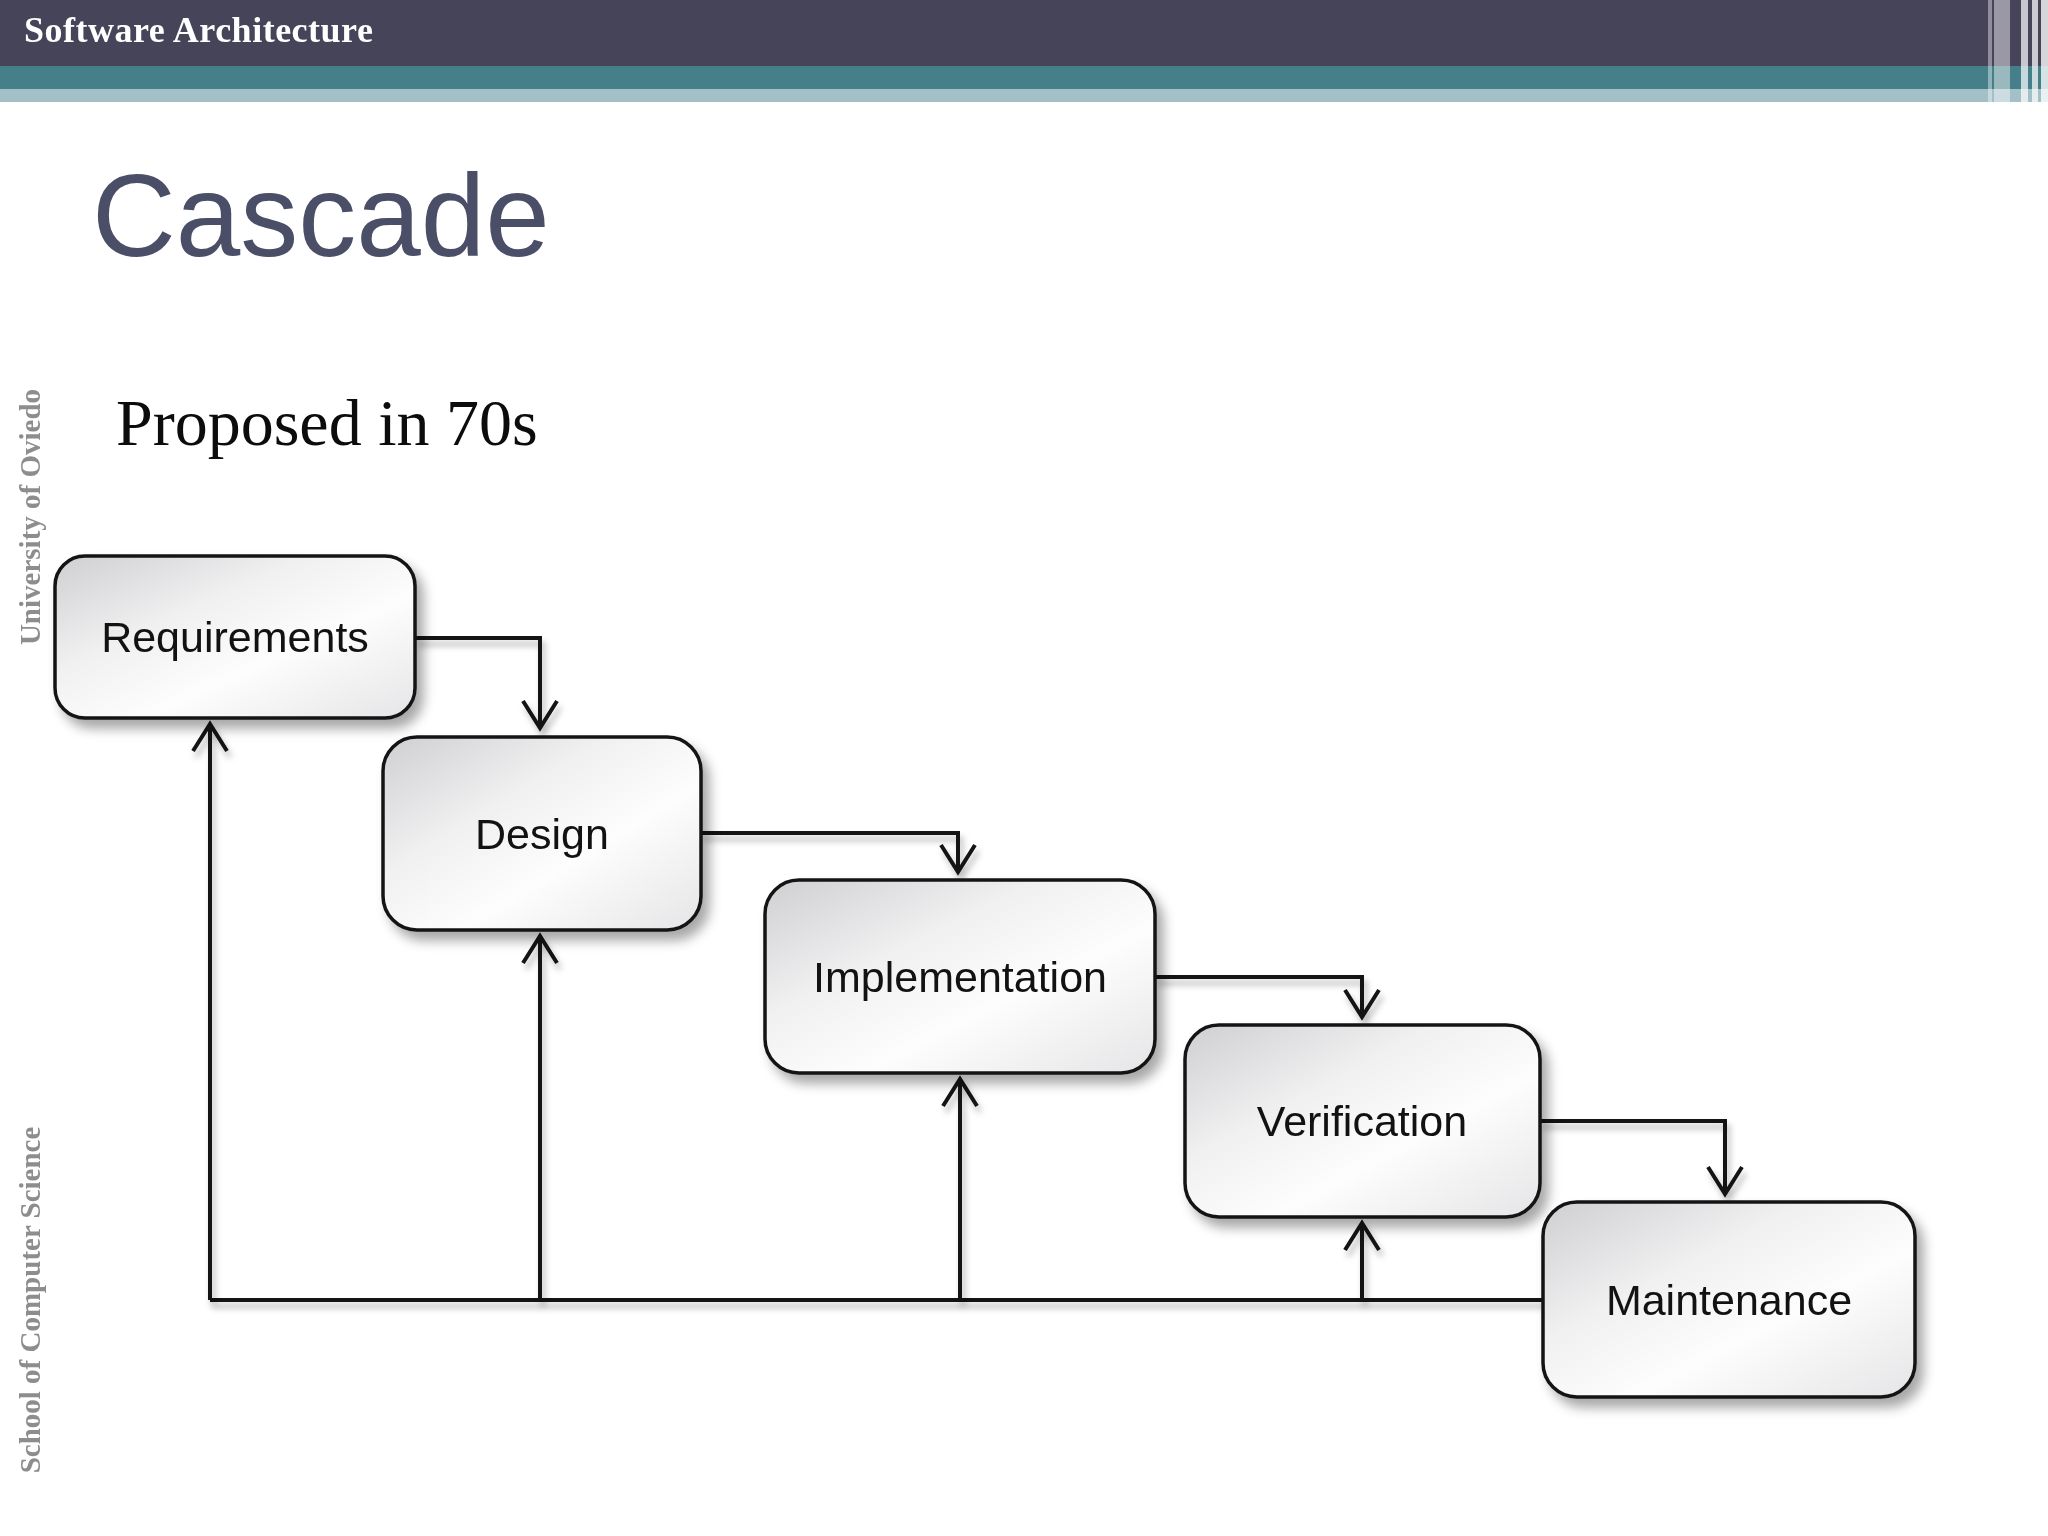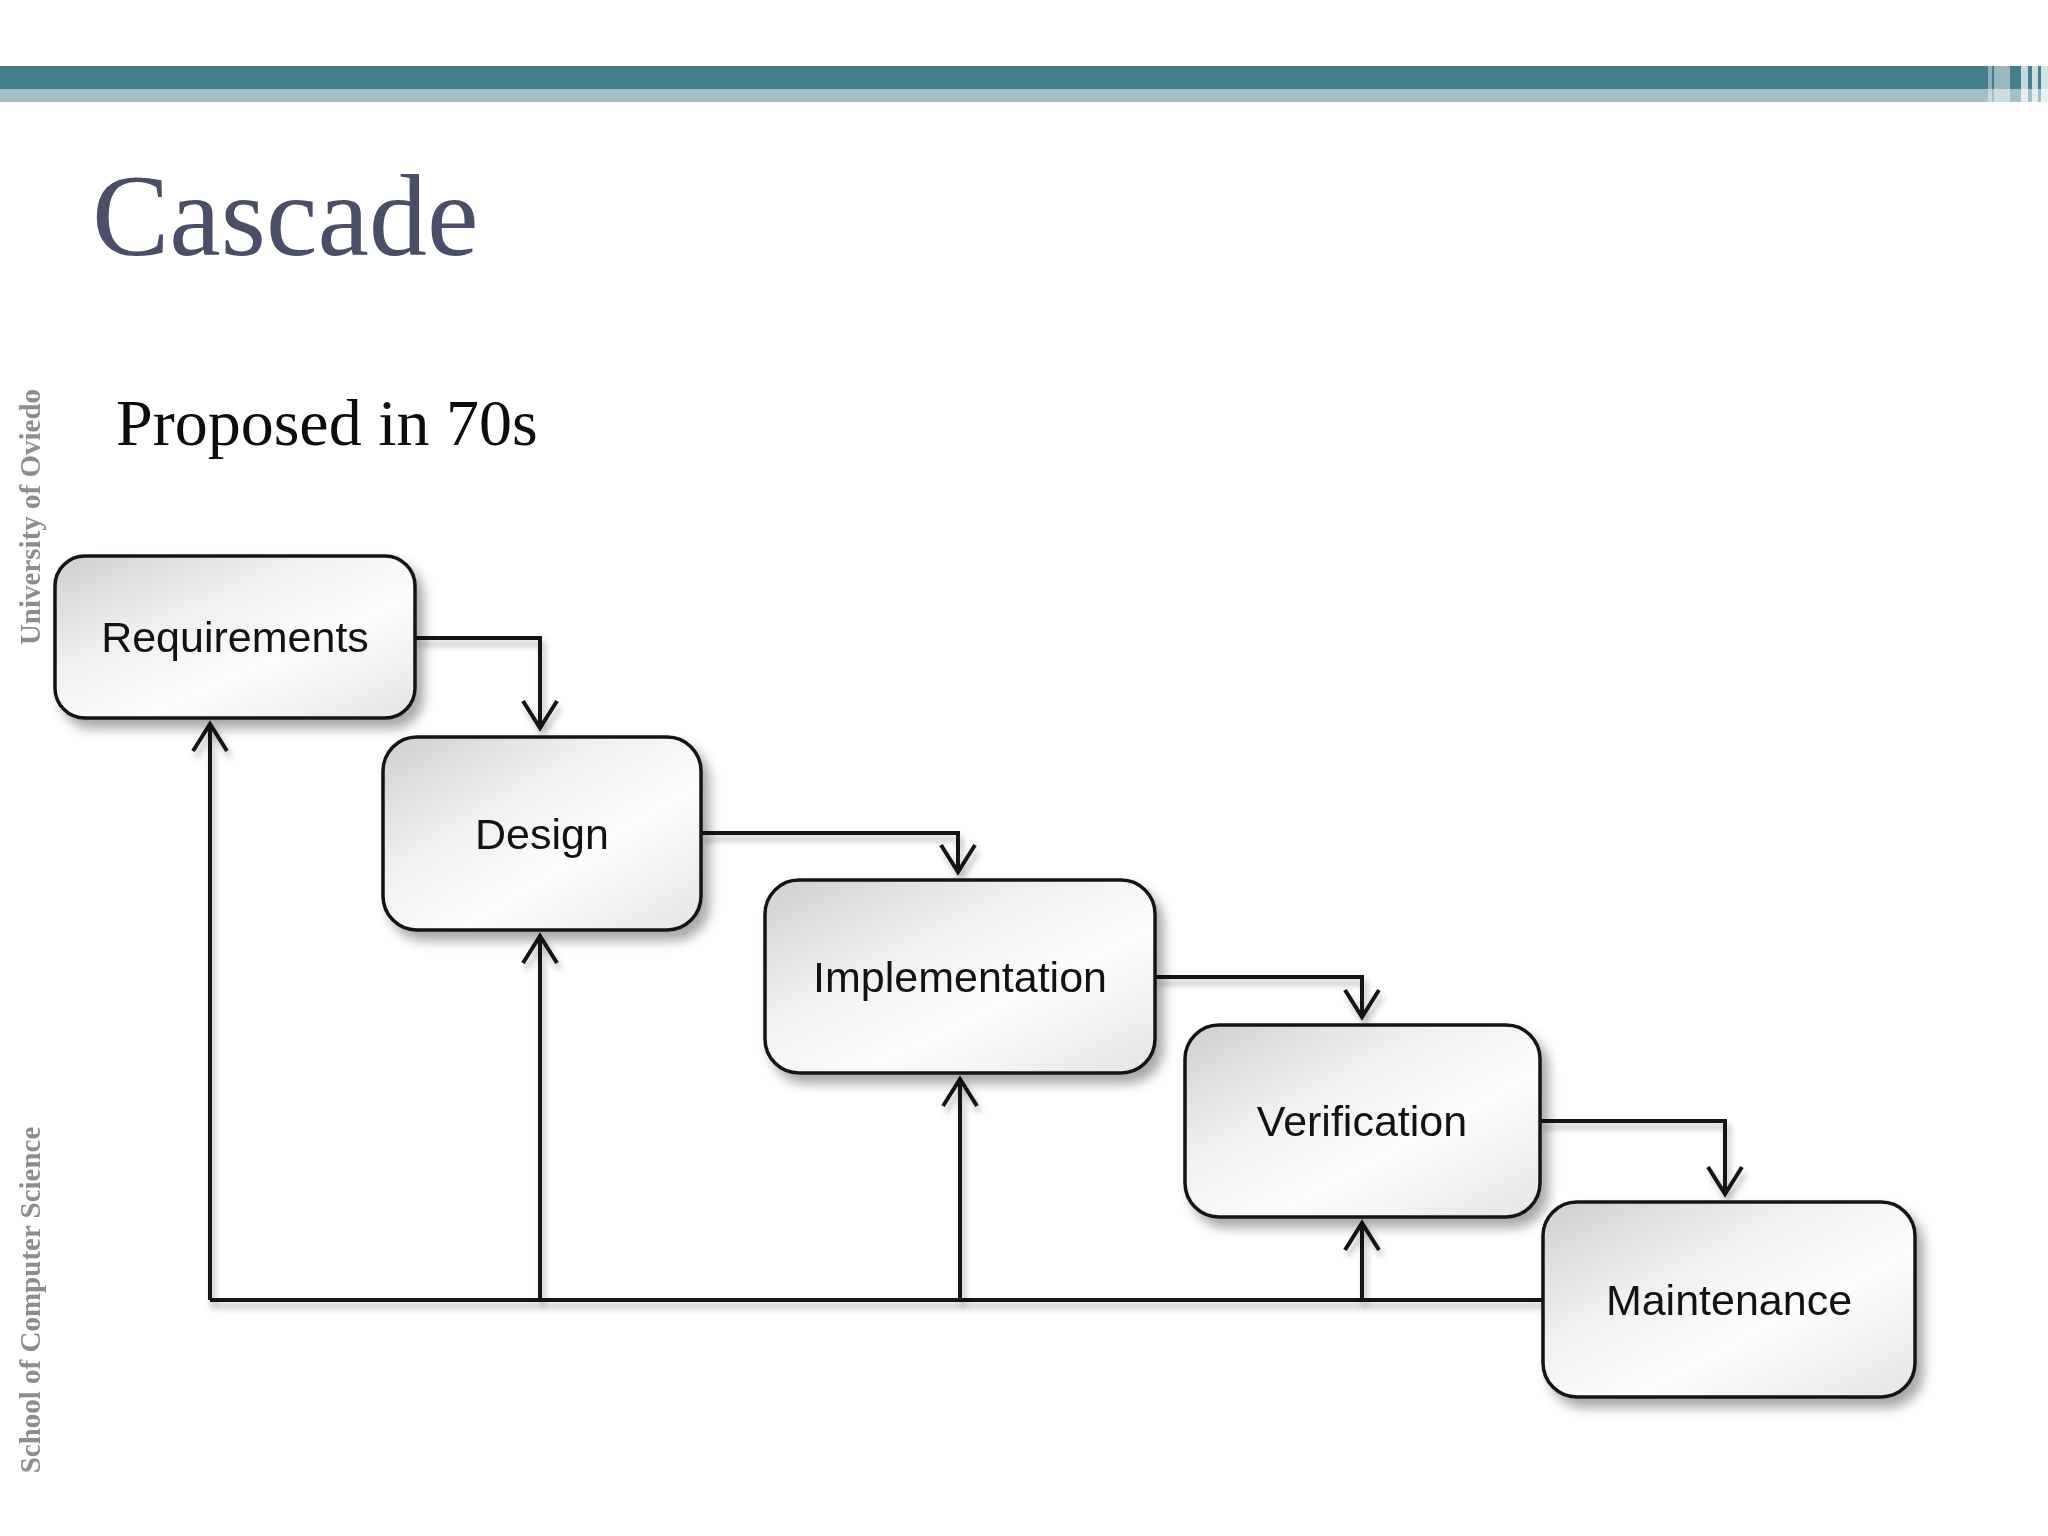--- a/index.html
+++ b/index.html
@@ -60,21 +60,21 @@
     position: absolute;
     top: 0;
     height: 100%;
   }
 
   
   .slide-title {
     position: absolute;
     left: 92px;
     top: 158px;
-    font-family: Liberation Serif, serif;
+    font-family: Liberation Sans, sans-serif;
     font-weight: 400;
     font-size: 116px;
     line-height: 1.0;
     color: #4a4e66;
     white-space: nowrap;
   }
   .slide-subtitle {
     position: absolute;
     left: 116px;
     top: 390px;
@@ -128,20 +128,23 @@
     stroke: #141414;
     stroke-width: 4;
     filter: drop-shadow(3px 6px 3px rgba(0,0,0,0.28));
   }
 </style>
 </head>
 <body>
 
 <div class="slide">
 
+  <div class="header-bar">
+    <div class="header-title">Software Architecture</div>
+  </div>
   <div class="stripe-teal"></div>
   <div class="stripe-light"></div>
 
   <div class="corner-stripes">
     <div class="vstripe" style="right:56px; width:4px;  background:rgba(255,255,255,0.40);"></div>
     <div class="vstripe" style="right:38px; width:16px; background:rgba(255,255,255,0.45);"></div>
     <div class="vstripe" style="right:20px; width:7px;  background:rgba(255,255,255,0.70);"></div>
     <div class="vstripe" style="right:10px; width:6px;  background:rgba(255,255,255,0.72);"></div>
     <div class="vstripe" style="right:0;    width:7px;  background:rgba(255,255,255,0.78);"></div>
   </div>

